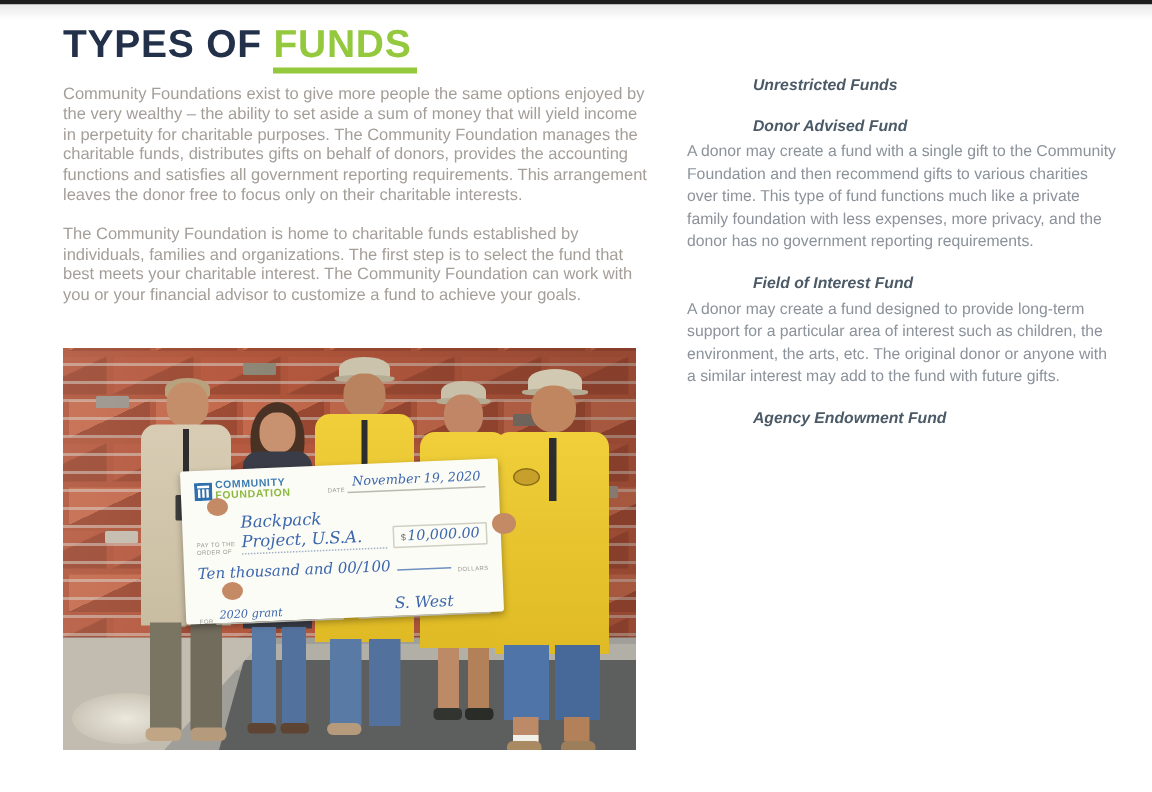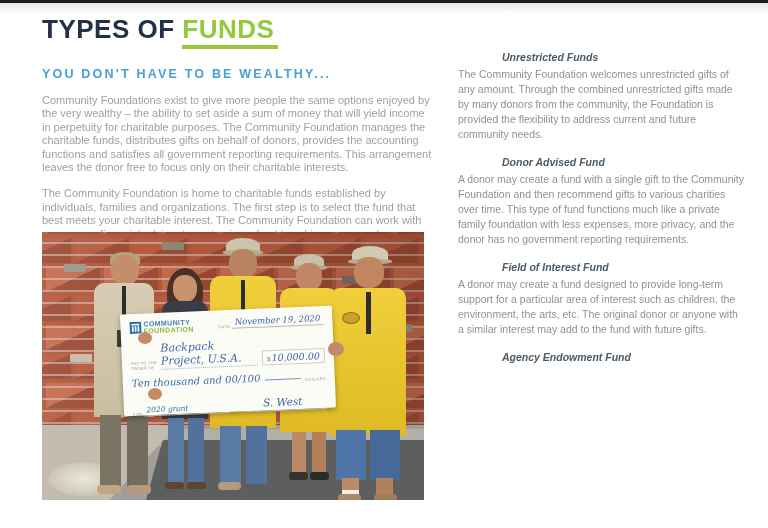--- a/index.html
+++ b/index.html
@@ -93,21 +93,20 @@
 </style>
 </head>
 <body>
 
 <div class="page">
   <div class="top-bar"></div>
   <div class="top-shade"></div>
 
   <div class="left-col">
     <h1><span>TYPES OF </span><span class="hl">FUNDS</span></h1>
-    <h2>YOU DON'T HAVE TO BE WEALTHY...</h2>
     <p>Community Foundations exist to give more people the same options enjoyed by the very wealthy – the ability to set aside a sum of money that will yield income in perpetuity for charitable purposes. The Community Foundation manages the charitable funds, distributes gifts on behalf of donors, provides the accounting functions and satisfies all government reporting requirements.  This arrangement leaves the donor free to focus only on their charitable interests.</p>
     <p>The Community Foundation is home to charitable funds established by individuals, families and organizations. The first step is to select the fund that best meets your charitable interest. The Community Foundation can work with you or your financial advisor to customize a fund to achieve your goals.</p>
 
     <div class="photo">
       <div class="mortar"></div>
       <div class="gbrick" style="left:22px;top:32px;background:#9a948b"></div>
       <div class="gbrick" style="left:120px;top:10px;background:#8d8press78;background:#8d8878"></div>
       <div class="gbrick" style="left:300px;top:44px;background:#78736b"></div>
       <div class="gbrick" style="left:348px;top:92px;background:#9a948b"></div>
       <div class="gbrick" style="left:28px;top:122px;background:#c3bcae"></div>
@@ -235,21 +234,20 @@
 
       <div class="handspot" style="left:96px;top:100px;width:14px;height:12px"></div>
       <div class="handspot" style="left:106px;top:156px;width:14px;height:12px"></div>
       <div class="handspot" style="left:286px;top:110px;width:16px;height:14px"></div>
     </div>
   </div>
 
   <div class="right-col">
     <div class="fund-section">
       <h3>Unrestricted Funds</h3>
-      <p>The Community Foundation welcomes unrestricted gifts of any amount. Through the combined unrestricted gifts made by many donors from the community, the Foundation is provided the flexibility to address current and future community needs.</p>
     </div>
     <div class="fund-section">
       <h3>Donor Advised Fund</h3>
       <p>A donor may create a fund with a single gift to the Community Foundation and then recommend gifts to various charities over time. This type of fund functions much like a private family foundation with less expenses, more privacy, and the donor has no government reporting requirements.</p>
     </div>
     <div class="fund-section">
       <h3>Field of Interest Fund</h3>
       <p>A donor may create a fund designed to provide long-term support for a particular area of interest such as children, the environment, the arts, etc. The original donor or anyone with a similar interest may add to the fund with future gifts.</p>
     </div>
     <div class="fund-section">

